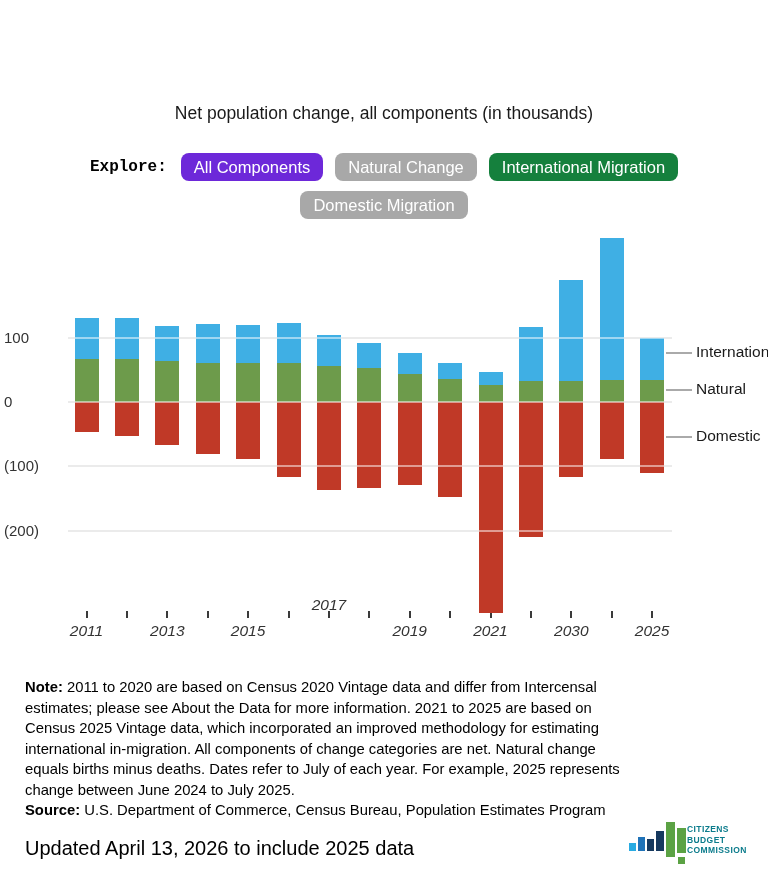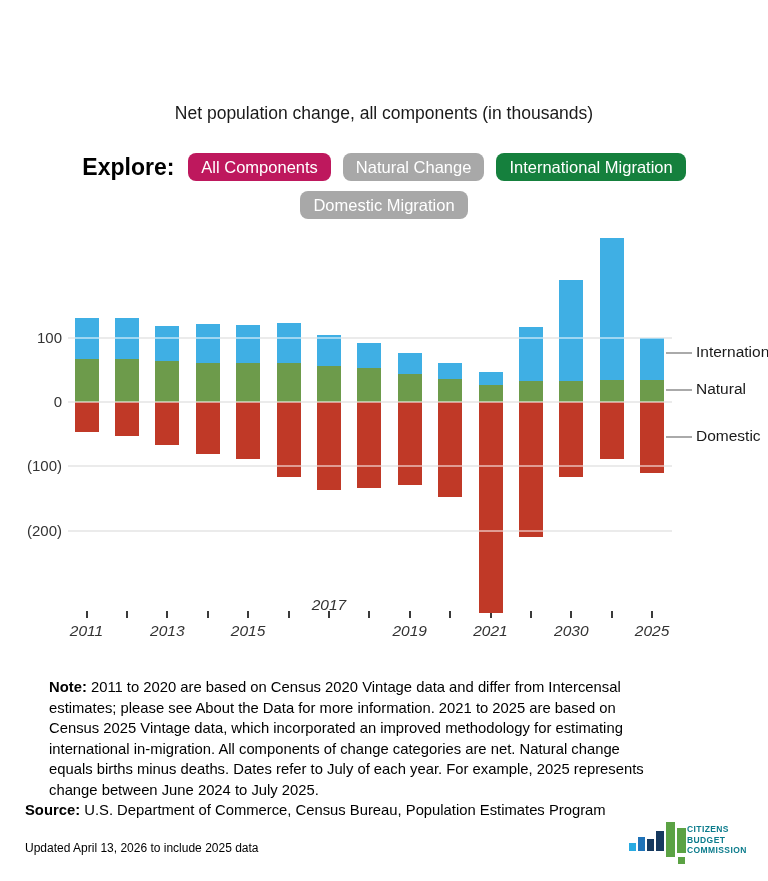--- a/index.html
+++ b/index.html
@@ -14,59 +14,59 @@
   .subtitle{
     position:absolute;top:103px;left:0;width:768px;text-align:center;
     font-size:17.5px;color:#1a1a1a;
   }
   .explore-row{
     position:absolute;left:0;width:768px;display:flex;justify-content:center;
     align-items:center;gap:12px;
   }
   #explore-row1{top:153px;}
   #explore-row2{top:191px;}
-  .explore-label{font-size:23px;font-weight:bold;color:#000;margin-right:2px;}
+  .explore-label{font-size:16px;font-weight:bold;color:#000;margin-right:2px;font-family:Liberation Mono, monospace;}
   .btn{
     font-family:"Liberation Sans",sans-serif;
     font-size:16.5px;color:#fff;border:none;border-radius:8px;
     padding:5px 13px;line-height:18px;cursor:pointer;
   }
   .gridline{position:absolute;height:2px;z-index:1;}
   .gridline-over{position:absolute;height:2px;z-index:3;background:rgba(255,255,255,0.5);}
   .ylabel{
-    position:absolute;width:58px;text-align:right;font-size:15px;color:#333;
+    position:absolute;width:58px;font-size:15px;color:#333;
     line-height:16px;z-index:1;
   }
   .bar-seg{position:absolute;z-index:2;}
   .xtick{position:absolute;width:2px;background:#3a3a3a;z-index:1;}
   .xlabel{position:absolute;width:60px;text-align:center;font-size:15.5px;color:#333;font-style:italic;}
   .ann-line{position:absolute;height:2px;background:#aaa;z-index:4;}
   .ann-label{position:absolute;font-size:15.5px;color:#1a1a1a;white-space:nowrap;z-index:4;}
   .footer-text{position:absolute;left:25px;width:614px;font-size:14.8px;line-height:20.5px;color:#000;margin:0;}
-  #note{top:677px;margin-left:24px;}
+  #note{top:677px;}
   #source{top:800px;}
-  #updated{top:838px;font-size:12px;}
+  #updated{top:838px;font-size:20px;}
   .logo{position:absolute;left:628px;top:820px;width:140px;height:54px;}
   .logo-bar{position:absolute;}
   .logo-text{
     position:absolute;left:59px;top:4px;font-size:8.5px;font-weight:bold;
     letter-spacing:0.4px;line-height:10.5px;color:#0c7c8c;
   }
 </style>
 </head>
 <body>
 
 <div class="page">
 
 
   <div class="subtitle">Net population change, all components (in thousands)</div>
 
   <div class="explore-row" id="explore-row1">
     <span class="explore-label">Explore:</span>
-  <button class="btn" style="background: #be185d;">All Components</button>
+  <button class="btn" style="background: #6d28d9;">All Components</button>
       <button class="btn" style="background: rgb(168, 168, 168);">Natural Change</button>
       <button class="btn" style="background: #15803d;">International Migration</button>
     </div>
   <div class="explore-row" id="explore-row2">
       <button class="btn" style="background: rgb(168, 168, 168);">Domestic Migration</button>
     </div>
 
   <div id="chart" style="position:absolute;left:0;top:0;width:768px;height:881px;">
       <div class="gridline" style="left: 68px; top: 336.55px; width: 604px; background: rgb(214, 214, 214);"></div>
       <div class="ylabel" style="left: 4px; top: 329.55px;">100</div>

